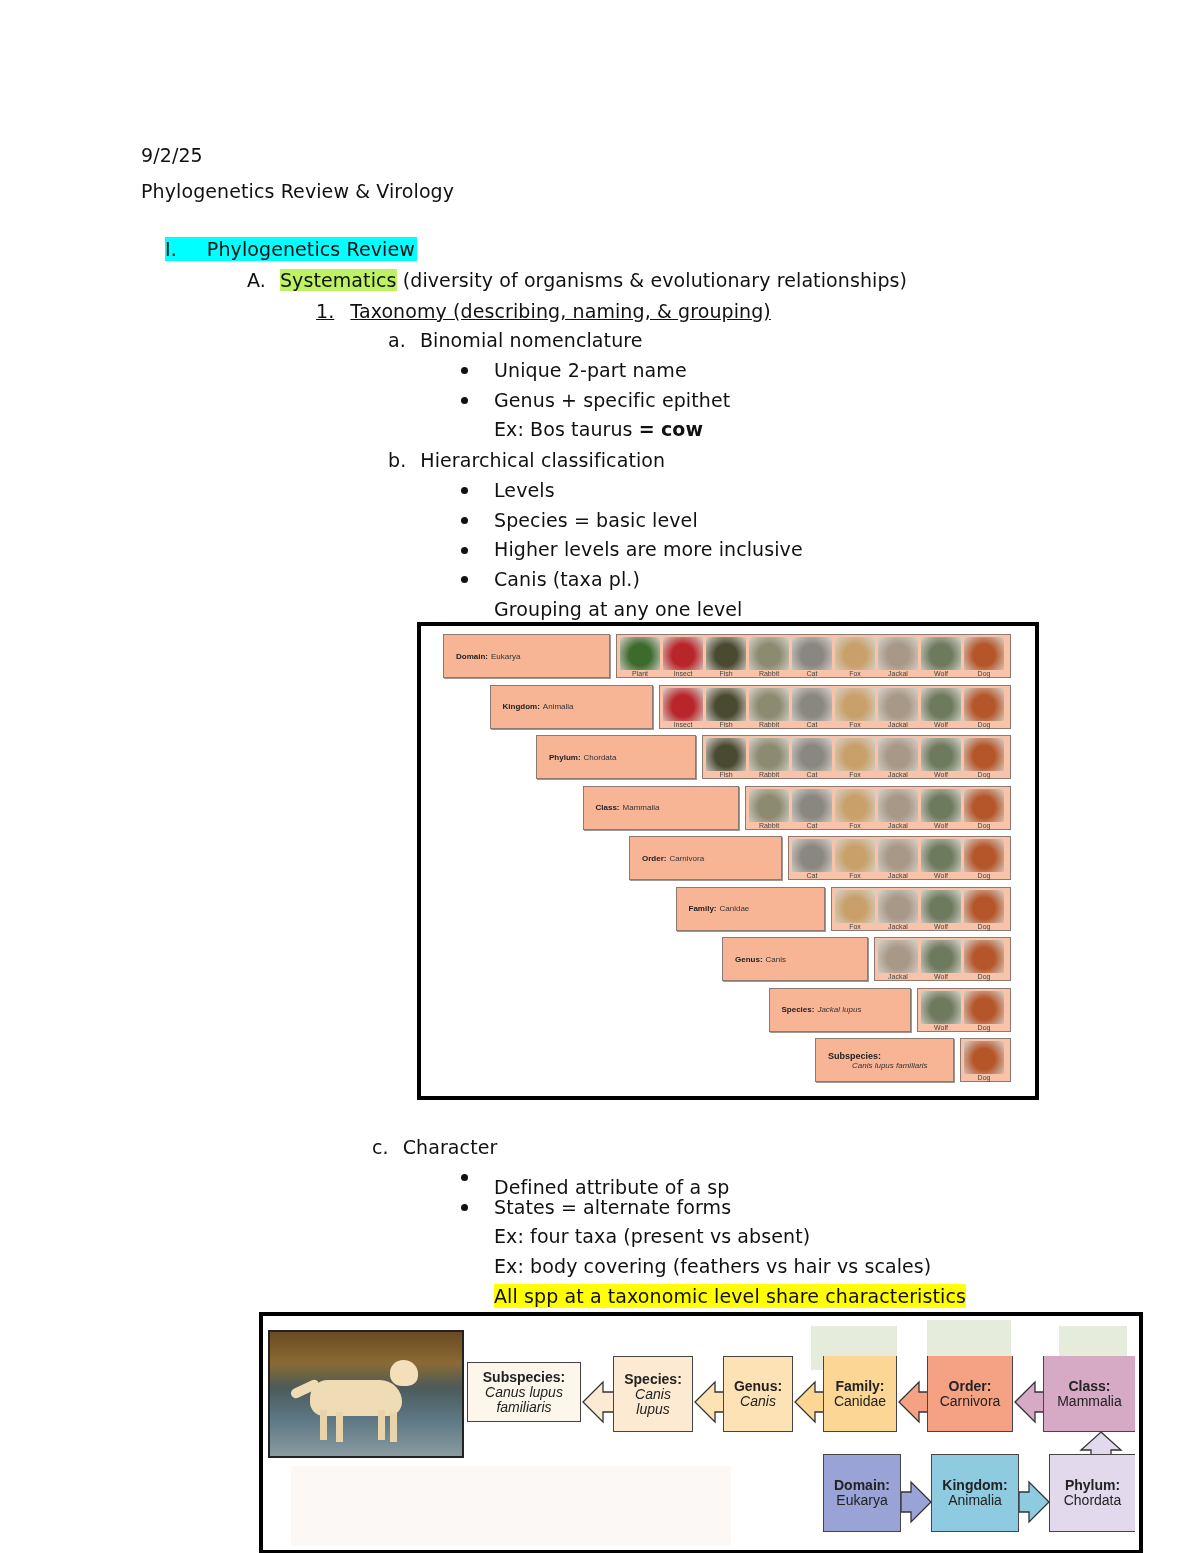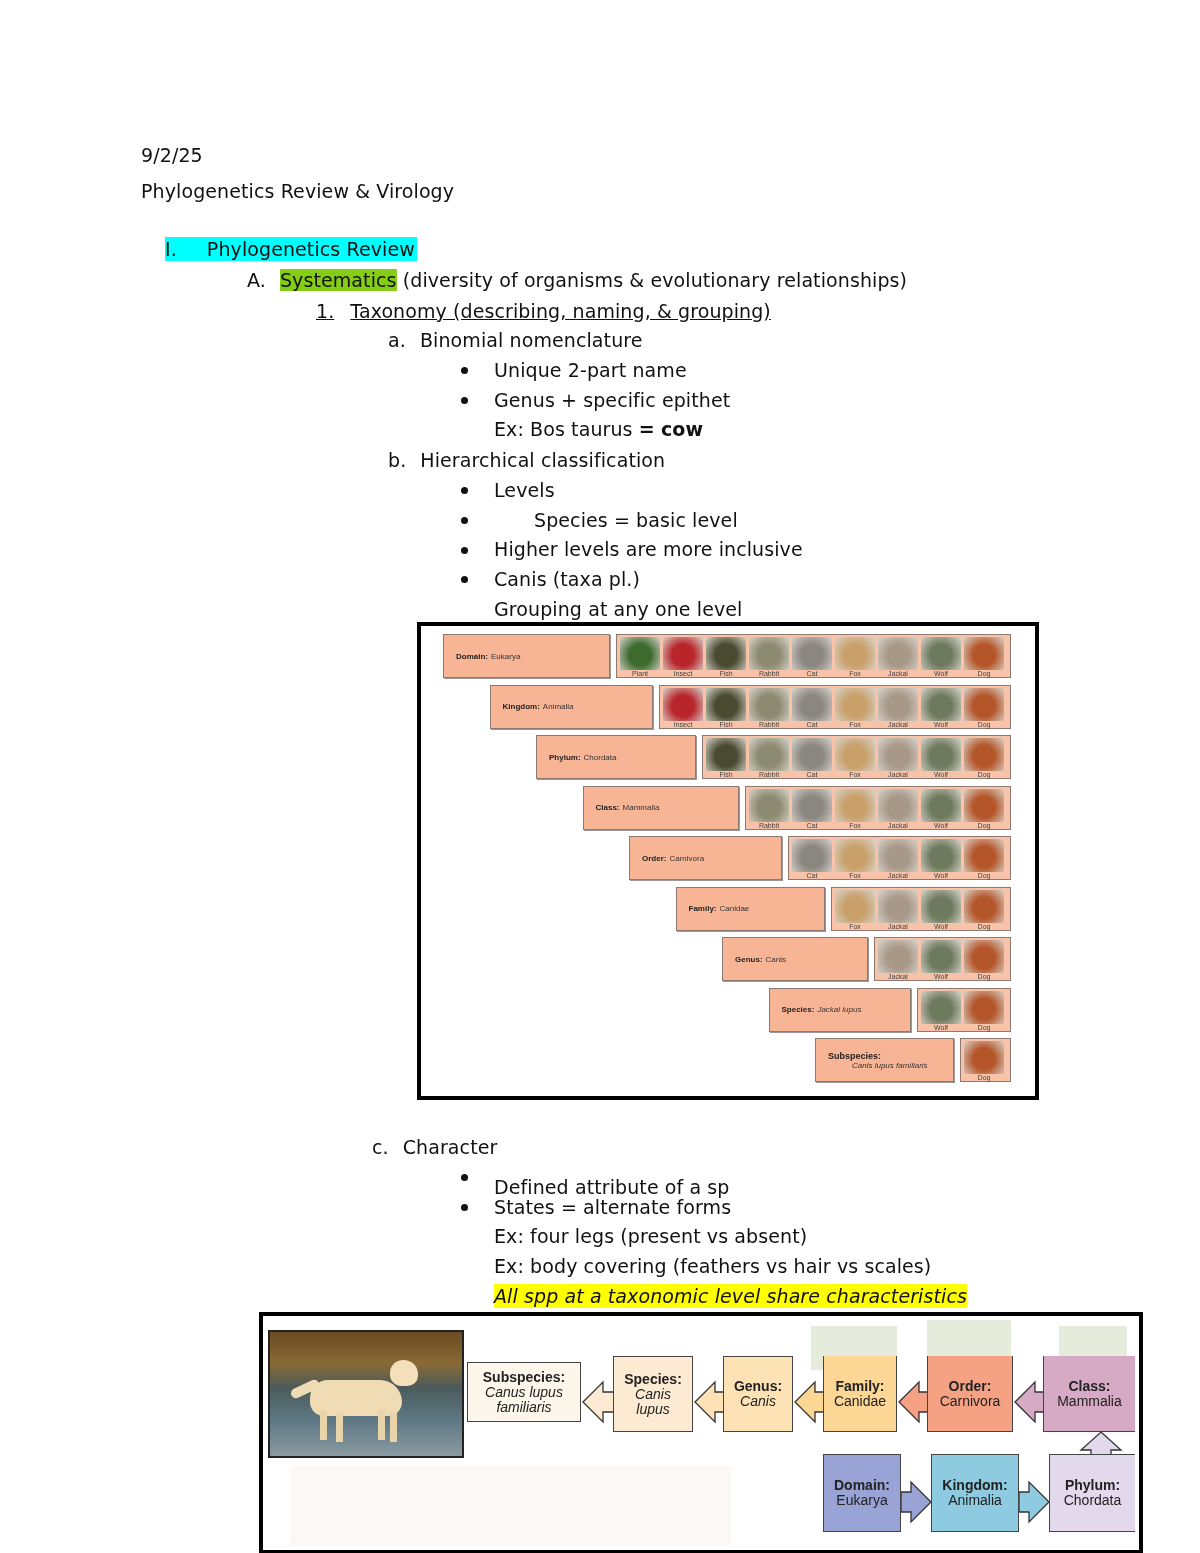--- a/index.html
+++ b/index.html
@@ -1,19 +1,19 @@
 <!DOCTYPE html>
 <html><head>
 <meta charset="utf-8">
 <style>
   html,body{margin:0;padding:0;background:#fff;}
   body{width:1200px;height:1553px;position:relative;overflow:hidden;font-family:"DejaVu Sans",sans-serif;color:#111;}
   .t{position:absolute;font-size:19px;line-height:24px;white-space:nowrap;letter-spacing:0.1px;}
   .hl-cyan{background:#00ffff;}
-  .hl-pink{background:#84cc16;}
+  .hl-pink{background:#bef264;}
   .hl-yellow{background:#ffff00;}
   .bullet{position:absolute;width:7px;height:7px;border-radius:50%;background:#111;}
   .bold-cow{font-weight:bold;font-family:"DejaVu Sans",sans-serif;}
   
   .fig1{position:absolute;left:417px;top:622px;width:614px;height:470px;border:4px solid #000;background:#fff;}
   .lvl{position:absolute;height:44px;}
   .lvl-label{position:absolute;top:0;height:44px;background:#f8b595;border:1px solid #8c7a72;box-shadow:1px 1px 0 #999;font-family:"Liberation Sans",sans-serif;font-size:8px;color:#333;display:flex;align-items:center;padding-left:12px;box-sizing:border-box;}
   .lvl-label b{color:#222;margin-right:3px;}
   .lvl-imgs{position:absolute;top:0;height:44px;background:#f8c3a8;border:1px solid #8c7a72;box-sizing:border-box;display:flex;align-items:flex-start;padding:2px 3px;gap:3px;}
   .thumb{width:40px;display:flex;flex-direction:column;align-items:center;}
@@ -61,21 +61,21 @@
 <div class="t" style="left:494px;top:417px;">
   <span>Ex: Bos taurus </span><span class="bold-cow" style="font-weight:900;">=</span> <span class="bold-cow" style="font-weight:900;">cow</span>
 </div>
 
 <div class="t" style="left:388px;top:448px;">
   <span>b.</span><span style="display:inline-block;width:14px;"></span><span>Hierarchical classification</span>
 </div>
 <div class="bullet" style="left:461px;top:487px;"></div>
 <div class="t" style="left:494px;top:478px;">Levels</div>
 <div class="bullet" style="left:461px;top:517px;"></div>
-<div class="t" style="left:494px;top:508px;margin-left:40px;">Species = basic level</div>
+<div class="t" style="left:494px;top:508px;">Species = basic level</div>
 <div class="bullet" style="left:461px;top:547px;"></div>
 <div class="t" style="left:494px;top:537px;">Higher levels are more inclusive</div>
 <div class="bullet" style="left:461px;top:576px;"></div>
 <div class="t" style="left:494px;top:567px;">Canis (taxa pl.)</div>
 <div class="t" style="left:494px;top:597px;">Grouping at any one level</div>
 
 <div class="fig1" id="fig1">
     <div class="lvl" style="top: 8px; left: 0px; width: 614px;">
       <div class="lvl-label" style="left: 22px; width: 167px;">
         <b>Domain:</b>
@@ -330,23 +330,23 @@
     </div>
   </div>
 
 <div class="t" style="left:372px;top:1135px;">
   <span>c.</span><span style="display:inline-block;width:14px;"></span><span>Character</span>
 </div>
 <div class="bullet" style="left:461px;top:1174px;"></div>
 <div class="t" style="left:494px;top:1165px;margin-top:10px;">Defined attribute of a sp</div>
 <div class="bullet" style="left:461px;top:1204px;"></div>
 <div class="t" style="left:494px;top:1195px;">States = alternate forms</div>
-<div class="t" style="left:494px;top:1224px;">Ex: four legs (present vs absent)</div>
+<div class="t" style="left:494px;top:1224px;">Ex: four taxa (present vs absent)</div>
 <div class="t" style="left:494px;top:1254px;">Ex: body covering (feathers vs hair vs scales)</div>
-<div class="t hl-yellow" style="left:494px;top:1284px;font-style:italic;">All spp at a taxonomic level share characteristics</div>
+<div class="t hl-yellow" style="left:494px;top:1284px;">All spp at a taxonomic level share characteristics</div>
 
 <div class="fig2">
   <div class="dogphoto">
     <div class="dog-tail"></div>
     <div class="dog-body"></div>
     <div class="dog-head"></div>
     <div class="dog-leg" style="left:50px;top:78px;"></div>
     <div class="dog-leg" style="left:66px;top:80px;"></div>
     <div class="dog-leg" style="left:108px;top:78px;"></div>
     <div class="dog-leg" style="left:120px;top:80px;"></div>

